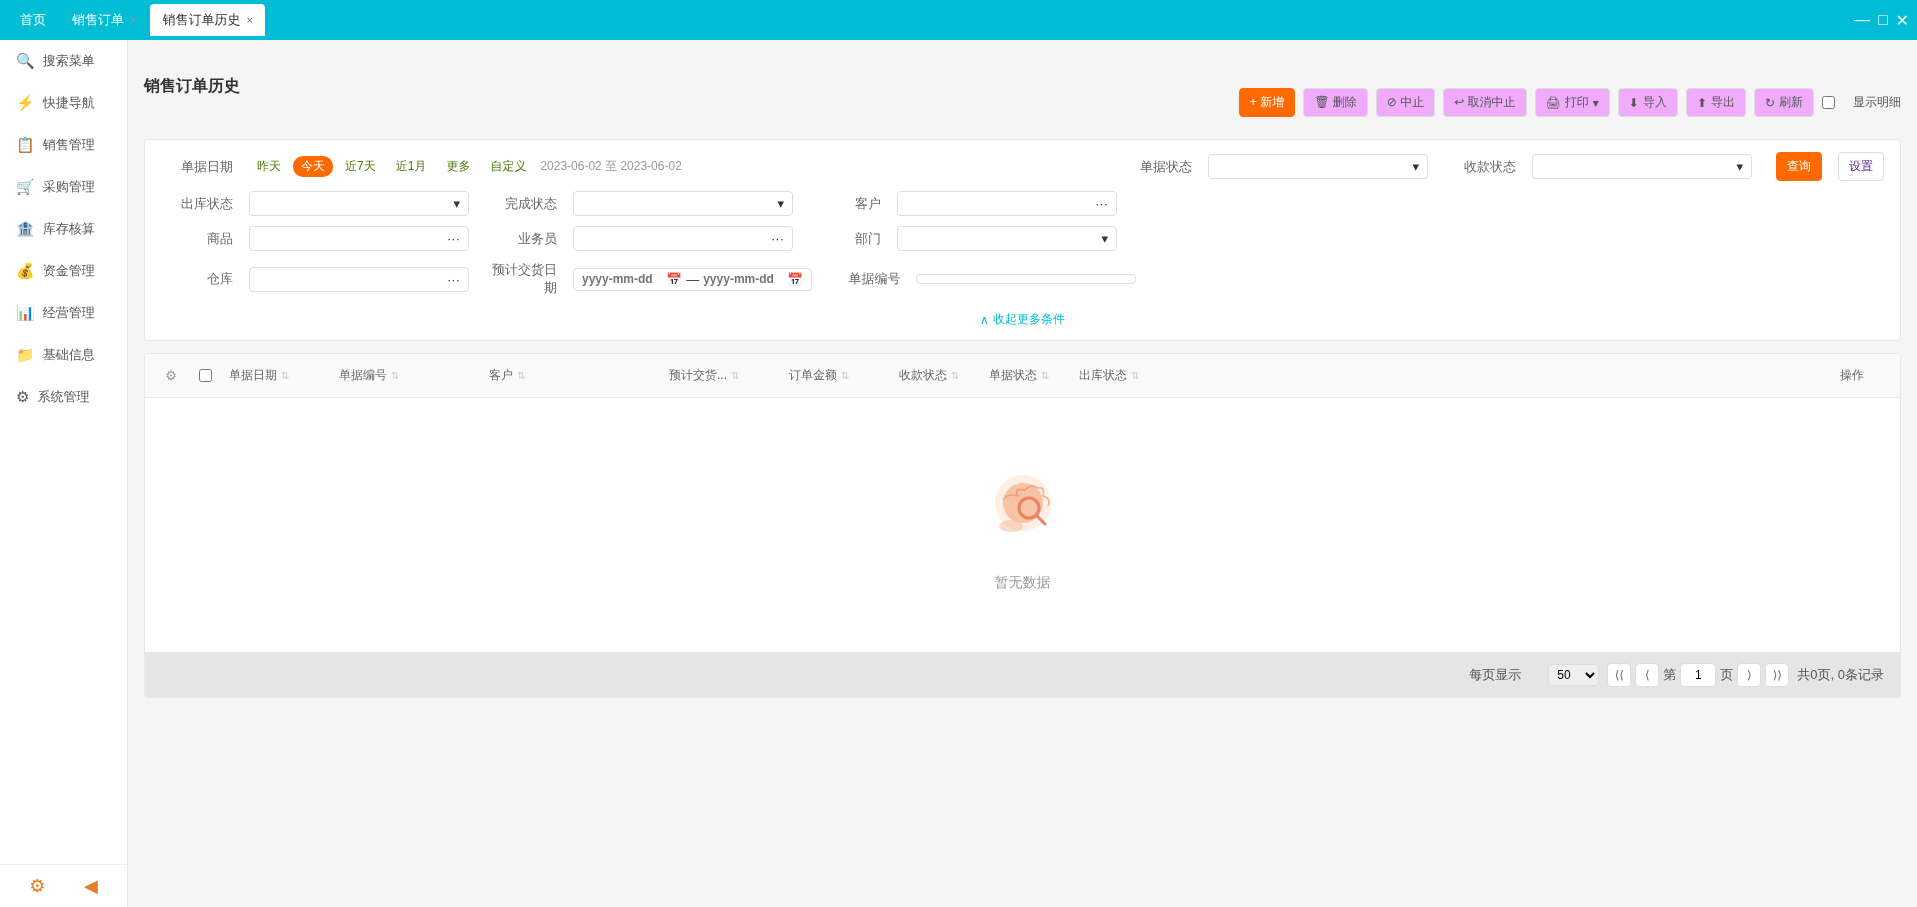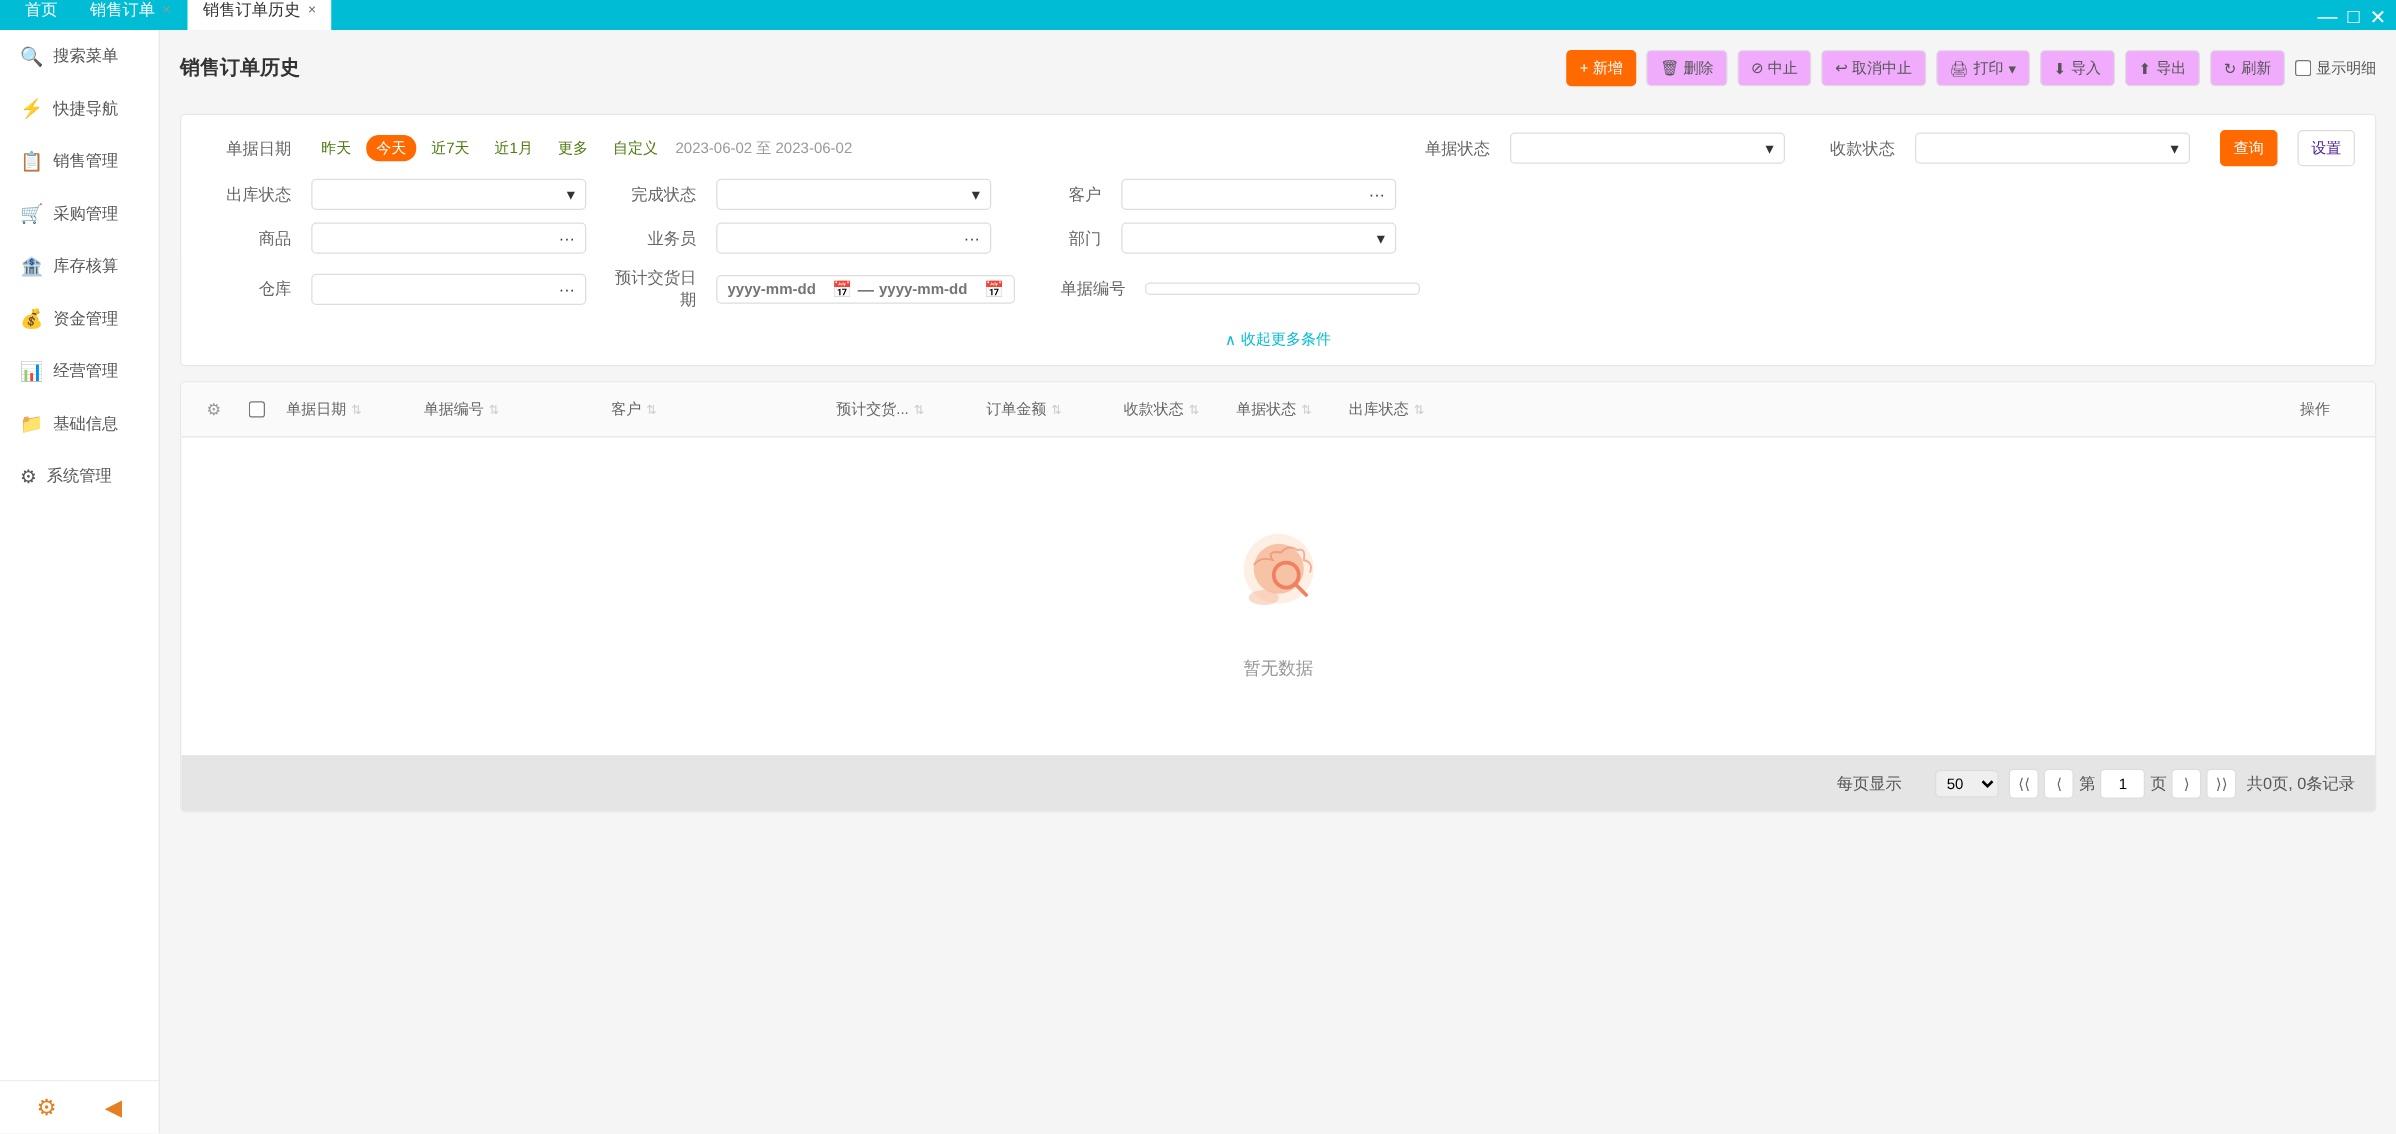--- a/index.html
+++ b/index.html
@@ -1,23 +1,23 @@
 <!DOCTYPE html>
 <html><head>
   <meta charset="utf-8">
   <style>
     * { box-sizing: border-box; margin: 0; padding: 0; }
     body { font-family: 'Microsoft YaHei', Arial, sans-serif; font-size: 13px; color: #333; background: #f5f5f5; display: flex; flex-direction: column; height: 100vh; overflow: hidden; }
 
     
     .top-bar {
-      height: 24px;
+      height: 40px;
       background: #00bcd4;
       display: flex;
-      align-items: flex-end;
+      align-items: center;
       padding: 0 8px;
       flex-shrink: 0;
     }
     .top-tab {
       height: 32px;
       padding: 0 12px;
       display: flex;
       align-items: center;
       gap: 6px;
       font-size: 13px;
@@ -100,20 +100,21 @@
     }
 
     
     .toolbar {
       display: flex;
       align-items: center;
       gap: 8px;
       margin-bottom: 12px;
       flex-wrap: wrap;
       justify-content: flex-end;
+      margin-top: 32px;
     }
     .toolbar-btn {
       display: flex;
       align-items: center;
       gap: 4px;
       padding: 5px 10px;
       border: 1px solid #ddd;
       border-radius: 4px;
       background: #f0abfc;
       cursor: pointer;
@@ -125,21 +126,21 @@
       color: #fff;
       border-color: #ff6a00;
     }
     .toolbar-btn.secondary {
       background: #fff;
       color: #4c1d95;
     }
     .checkbox-display {
       display: flex;
       align-items: center;
-      gap: 4px;
+      gap: 18px;
       font-size: 12px;
       color: #555;
     }
 
     
     .filter-area {
       background: #fff;
       border-radius: 4px;
       padding: 12px 16px;
       margin-bottom: 12px;

